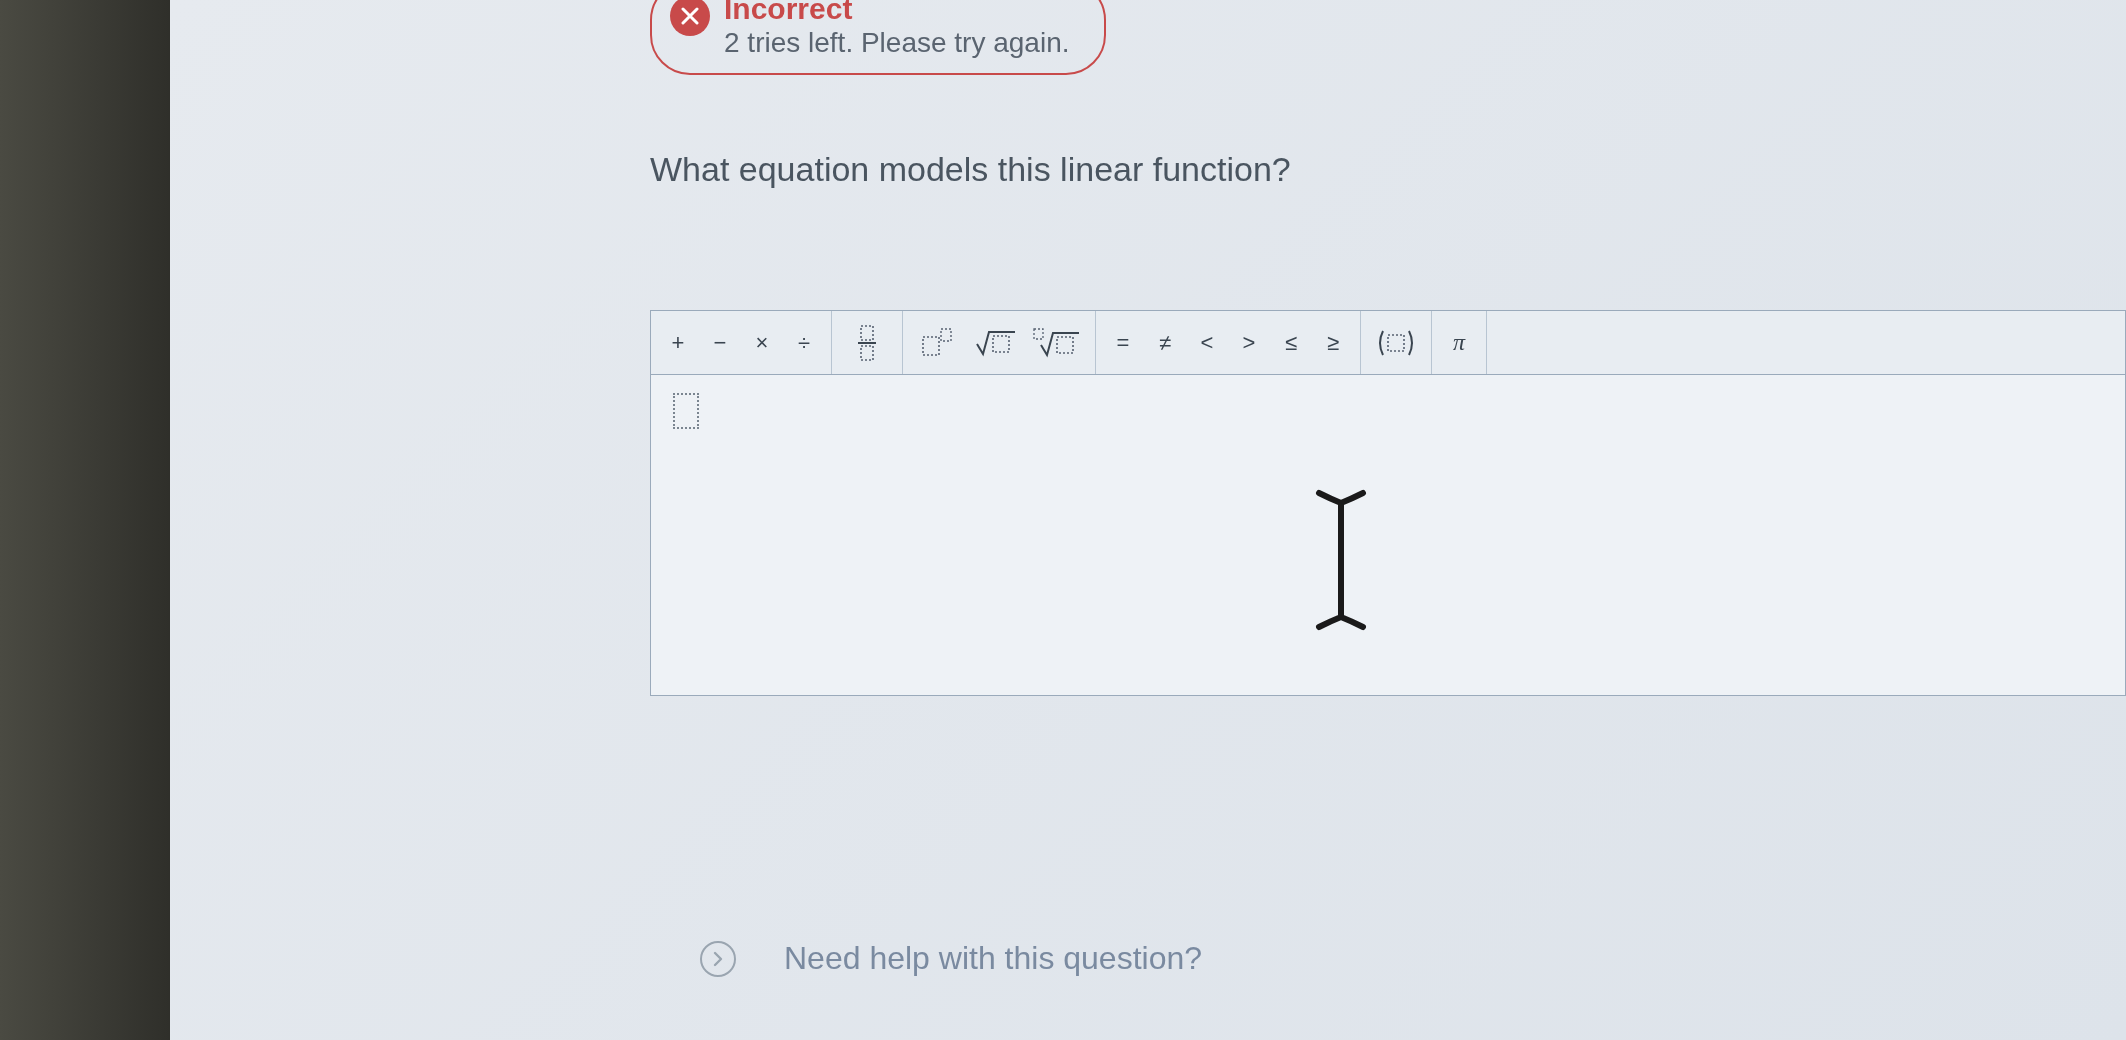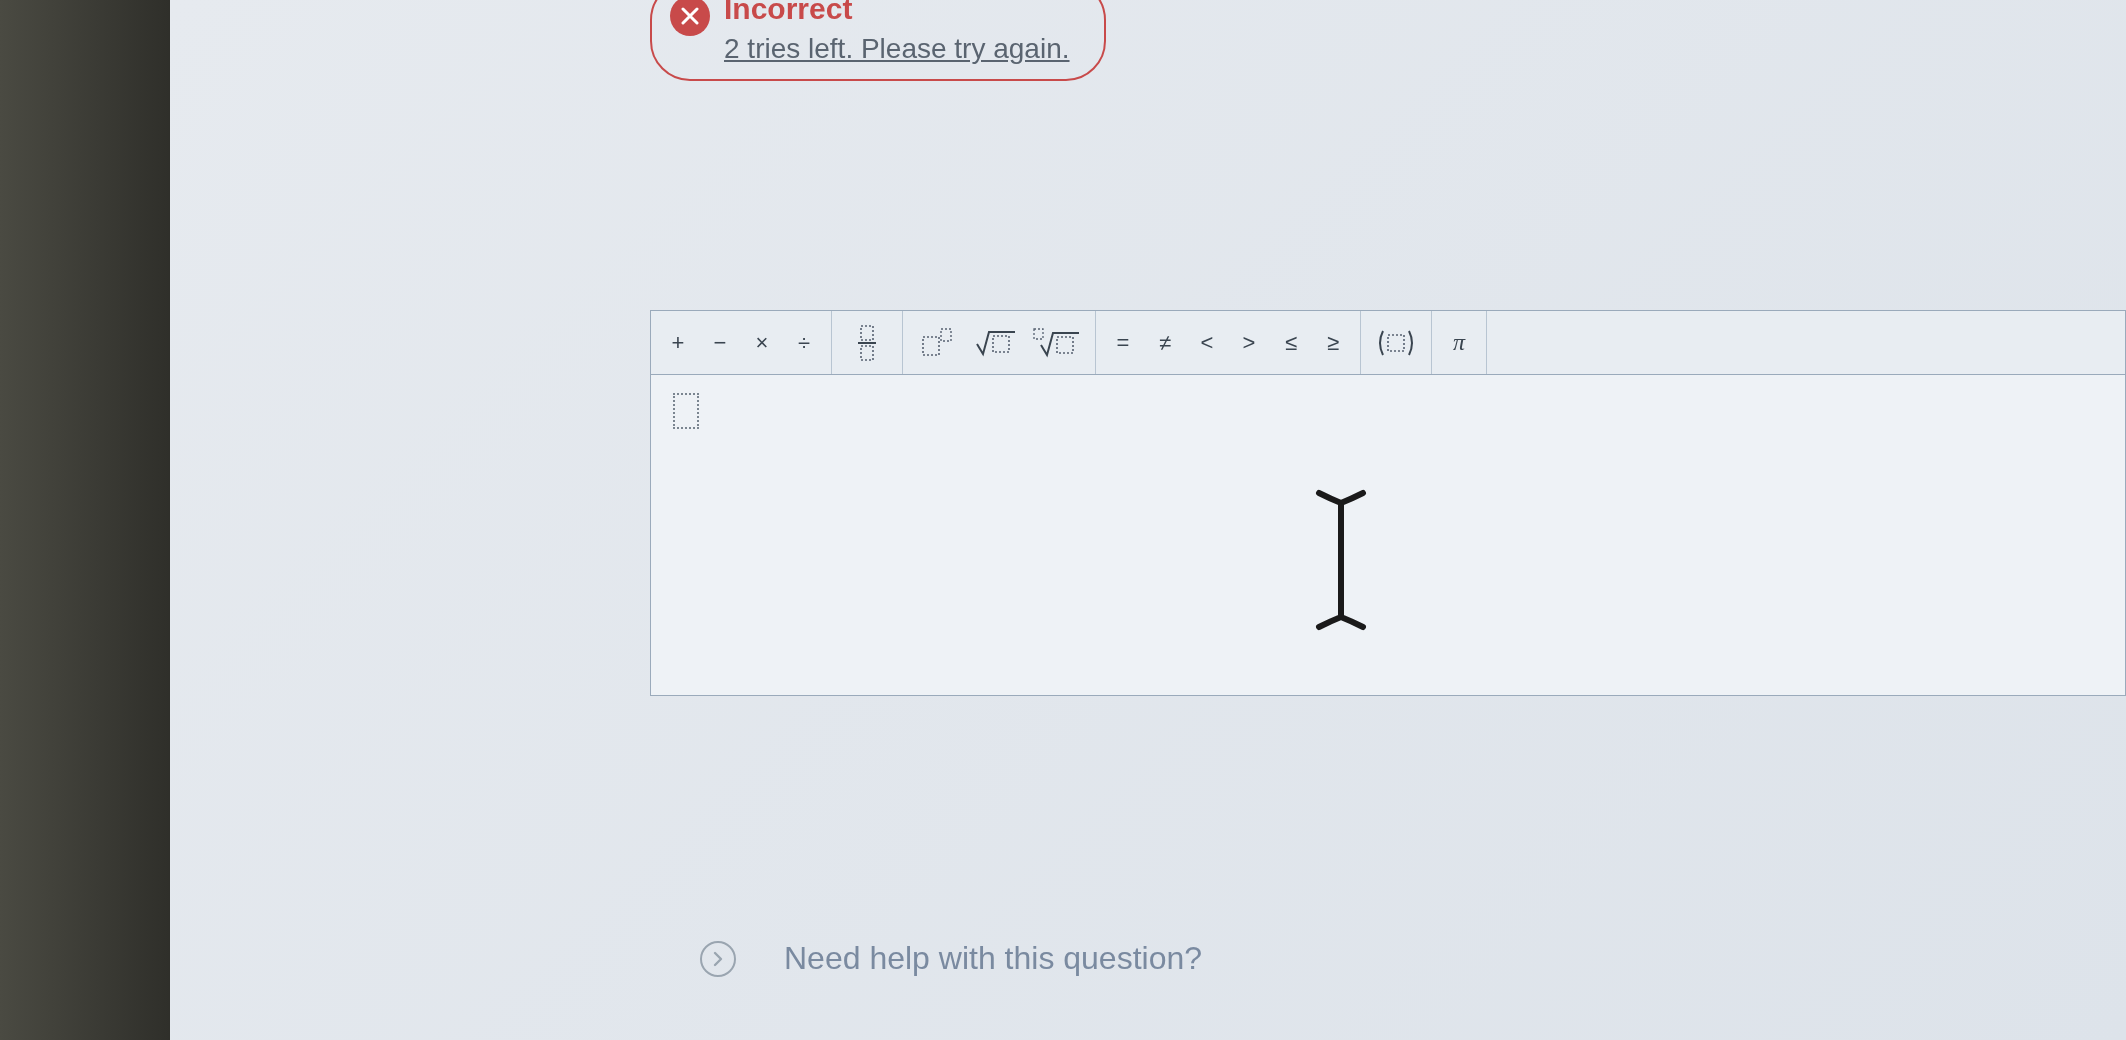--- a/index.html
+++ b/index.html
@@ -58,22 +58,21 @@
 .feedback-text { display: flex; flex-direction: column; }
 .feedback-title {
   color: #c84a4a;
   font-size: 30px;
   font-weight: 600;
   line-height: 1.1;
 }
 .feedback-sub {
   color: #5a6470;
   font-size: 28px;
-  margin-top: 8px;
-  text-decoration: underline;
+  margin-top: 2px;
 }
 .question-text {
   position: absolute;
   top: 150px;
   left: 480px;
   font-size: 34px;
   color: #4a5560;
 }
 .editor-wrap {
   position: absolute;
@@ -162,20 +161,21 @@
       <svg width="18" height="18" viewBox="0 0 18 18">
           <path d="M2 2 L16 16 M16 2 L2 16" stroke="#fff" stroke-width="3" stroke-linecap="round"></path>
         </svg>
     </div>
     <div class="feedback-text">
       <div class="feedback-title">Incorrect</div>
       <div class="feedback-sub">2 tries left. Please try again.</div>
     </div>
   </div>
 
+  <div class="question-text">What equation models this linear function?</div>
 
   <div class="editor-wrap">
     <div class="toolbar">
 
       <div class="tool-group">
         <div class="tool-btn">+</div>
         <div class="tool-btn">−</div>
         <div class="tool-btn">×</div>
         <div class="tool-btn">÷</div>
       </div>

